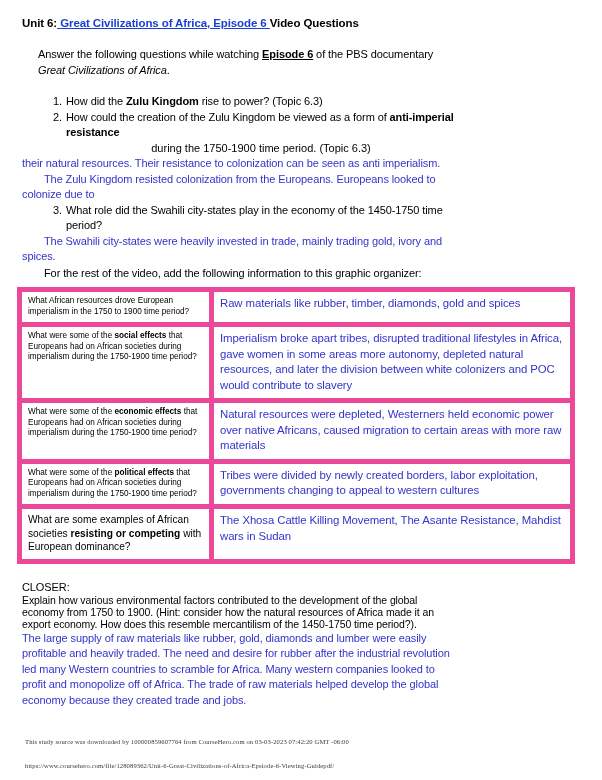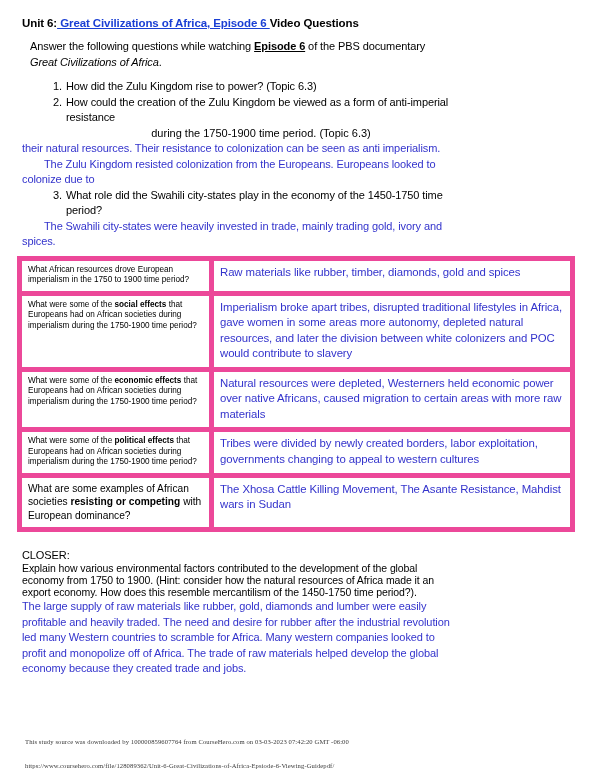--- a/index.html
+++ b/index.html
@@ -32,21 +32,21 @@
     margin: 0 0 1px 0;
     letter-spacing: -0.1px;
   }
   .doc-title .lnk {
     color: #1a3fd4;
     text-decoration: underline;
   }
   .intro {
     font-size: 11px;
     line-height: 15.5px;
-    margin: 8px;
+    margin: 16px;
     letter-spacing: -0.1px;
   }
   .intro b { font-weight: bold; text-decoration: underline; }
   .intro i { font-style: italic; }
 
   
   .qlist {
     margin: 9px 0 0 0;
     padding: 0;
     list-style: none;
@@ -59,21 +59,21 @@
     letter-spacing: -0.1px;
   }
   .q-num {
     position: absolute;
     left: 22px;
     top: 0;
     width: 18px;
     text-align: right;
     font-size: 11px;
   }
-  .q-row b { font-weight: normal; text-align: right; }
+  .q-row b { font-weight: bold; text-align: right; }
   .q-cont { padding-left: 44px; font-size: 11px; line-height: 15.5px; text-align: center; }
 
   .ans {
     color: #3333cc;
     font-size: 11px;
     line-height: 15.5px;
     letter-spacing: -0.1px;
   }
   .ans.indent { text-indent: 22px; }
   .ans.flush { text-indent: 0; }
@@ -174,20 +174,21 @@
     <div class="ans flush">their natural resources.  Their resistance to colonization can be seen as anti imperialism.</div>
     <div class="ans indent">The Zulu Kingdom resisted colonization from the Europeans.  Europeans looked to colonize due to</div>
 
     <div class="q-row">
       <span class="q-num">3.</span><span>What role did the Swahili city-states play in the economy of the 1450-1750 time period?</span>
     </div>
     <div class="ans indent">The Swahili city-states were heavily invested in trade, mainly trading gold, ivory and spices.</div>
 
   </div>
 
+  <div class="instruct">For the rest of the video, add the following information to this graphic organizer:</div>
 
   <table class="organizer">
     <tbody>
       <tr>
         <td class="qcell"><span>What African resources drove European imperialism in the 1750 to 1900 time period?</span><b></b><span></span></td>
         <td class="acell">Raw materials like rubber, timber, diamonds, gold and spices</td>
       </tr>
       <tr>
         <td class="qcell"><span>What were some of the </span><b>social effects</b><span> that Europeans had on African societies during imperialism during the 1750-1900 time period?</span></td>
         <td class="acell">Imperialism broke apart tribes, disrupted traditional lifestyles in Africa, gave women in some areas more autonomy, depleted natural resources, and later the division between white colonizers and POC would contribute to slavery</td>

